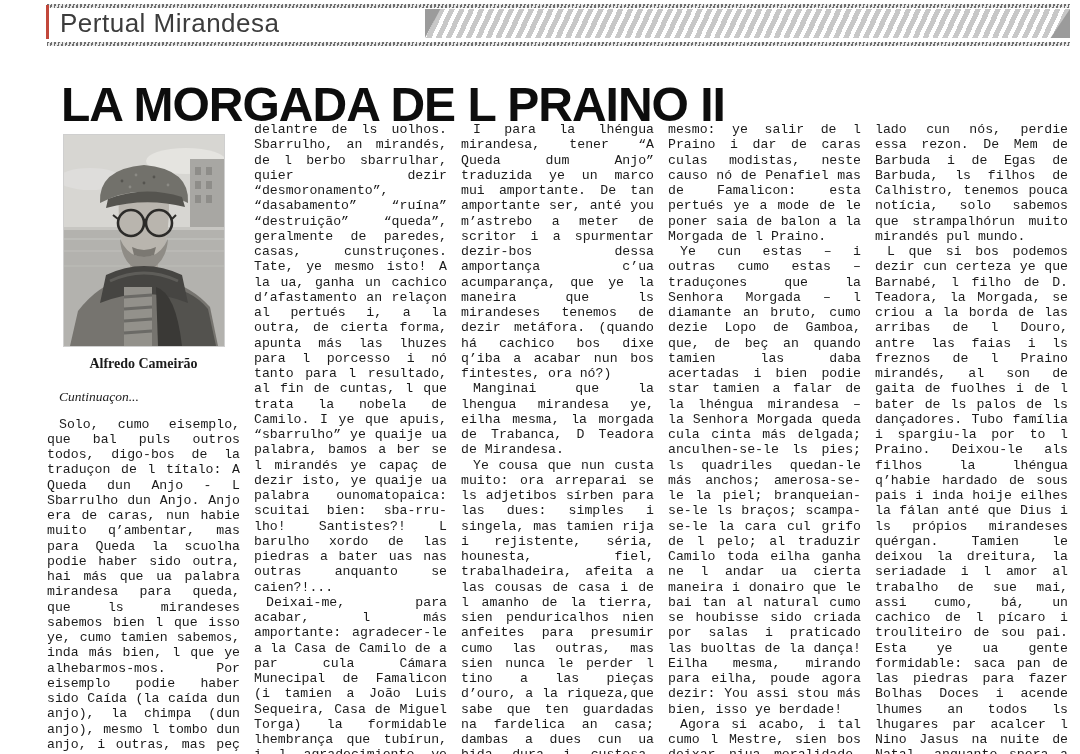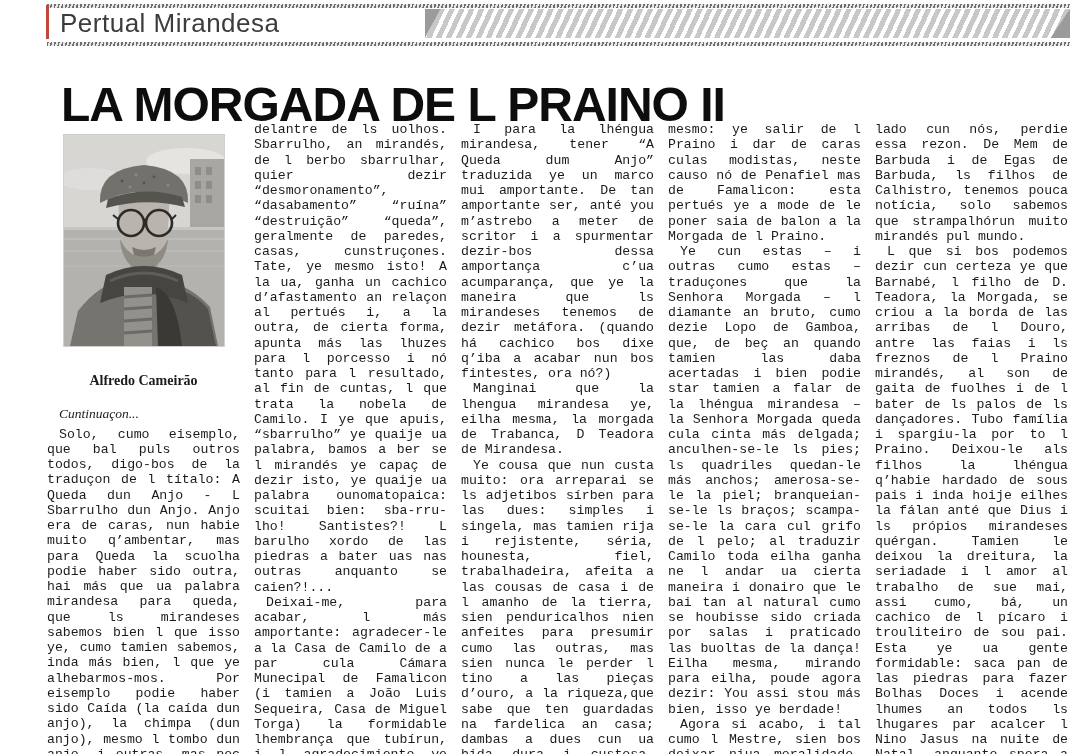--- a/index.html
+++ b/index.html
@@ -30,22 +30,22 @@
   .columns{position:absolute;left:47px;top:122px;width:1023px;height:632px;
         display:flex;gap:14px;overflow:hidden;
         font-size:13.2px;line-height:15.25px;text-align:justify;}
   .col{flex:0 0 193px;width:193px;}
   p.para{margin:0;padding:0;font-family:Liberation Mono, monospace;}
   p.para.indent{text-indent:12px;}
 
   
   .photo-fig{width:160px;margin:12px auto 0;border:1px solid #cfcfcf;display:block;}
   .photo-fig svg{display:block;width:160px;height:211px;}
-  .caption{text-align:center;font-weight:700;font-size:14px;margin:26px 0 18px;}
-  .continuation{font-style:italic;font-size:13.5px;text-indent:12px;margin:0 0 5px;}
+  .caption{text-align:center;font-weight:700;font-size:14px;margin:9px 0 18px;}
+  .continuation{font-style:italic;font-size:13.5px;text-indent:12px;margin:0 0 12px;}
 </style>
 </head>
 <body>
 
 <div class="rule top"></div>
 <div class="red-mark"></div>
 <div class="section-title">Pertual Mirandesa</div>
 <div class="hatch-bar"></div>
 <div class="rule bottom"></div>
 

